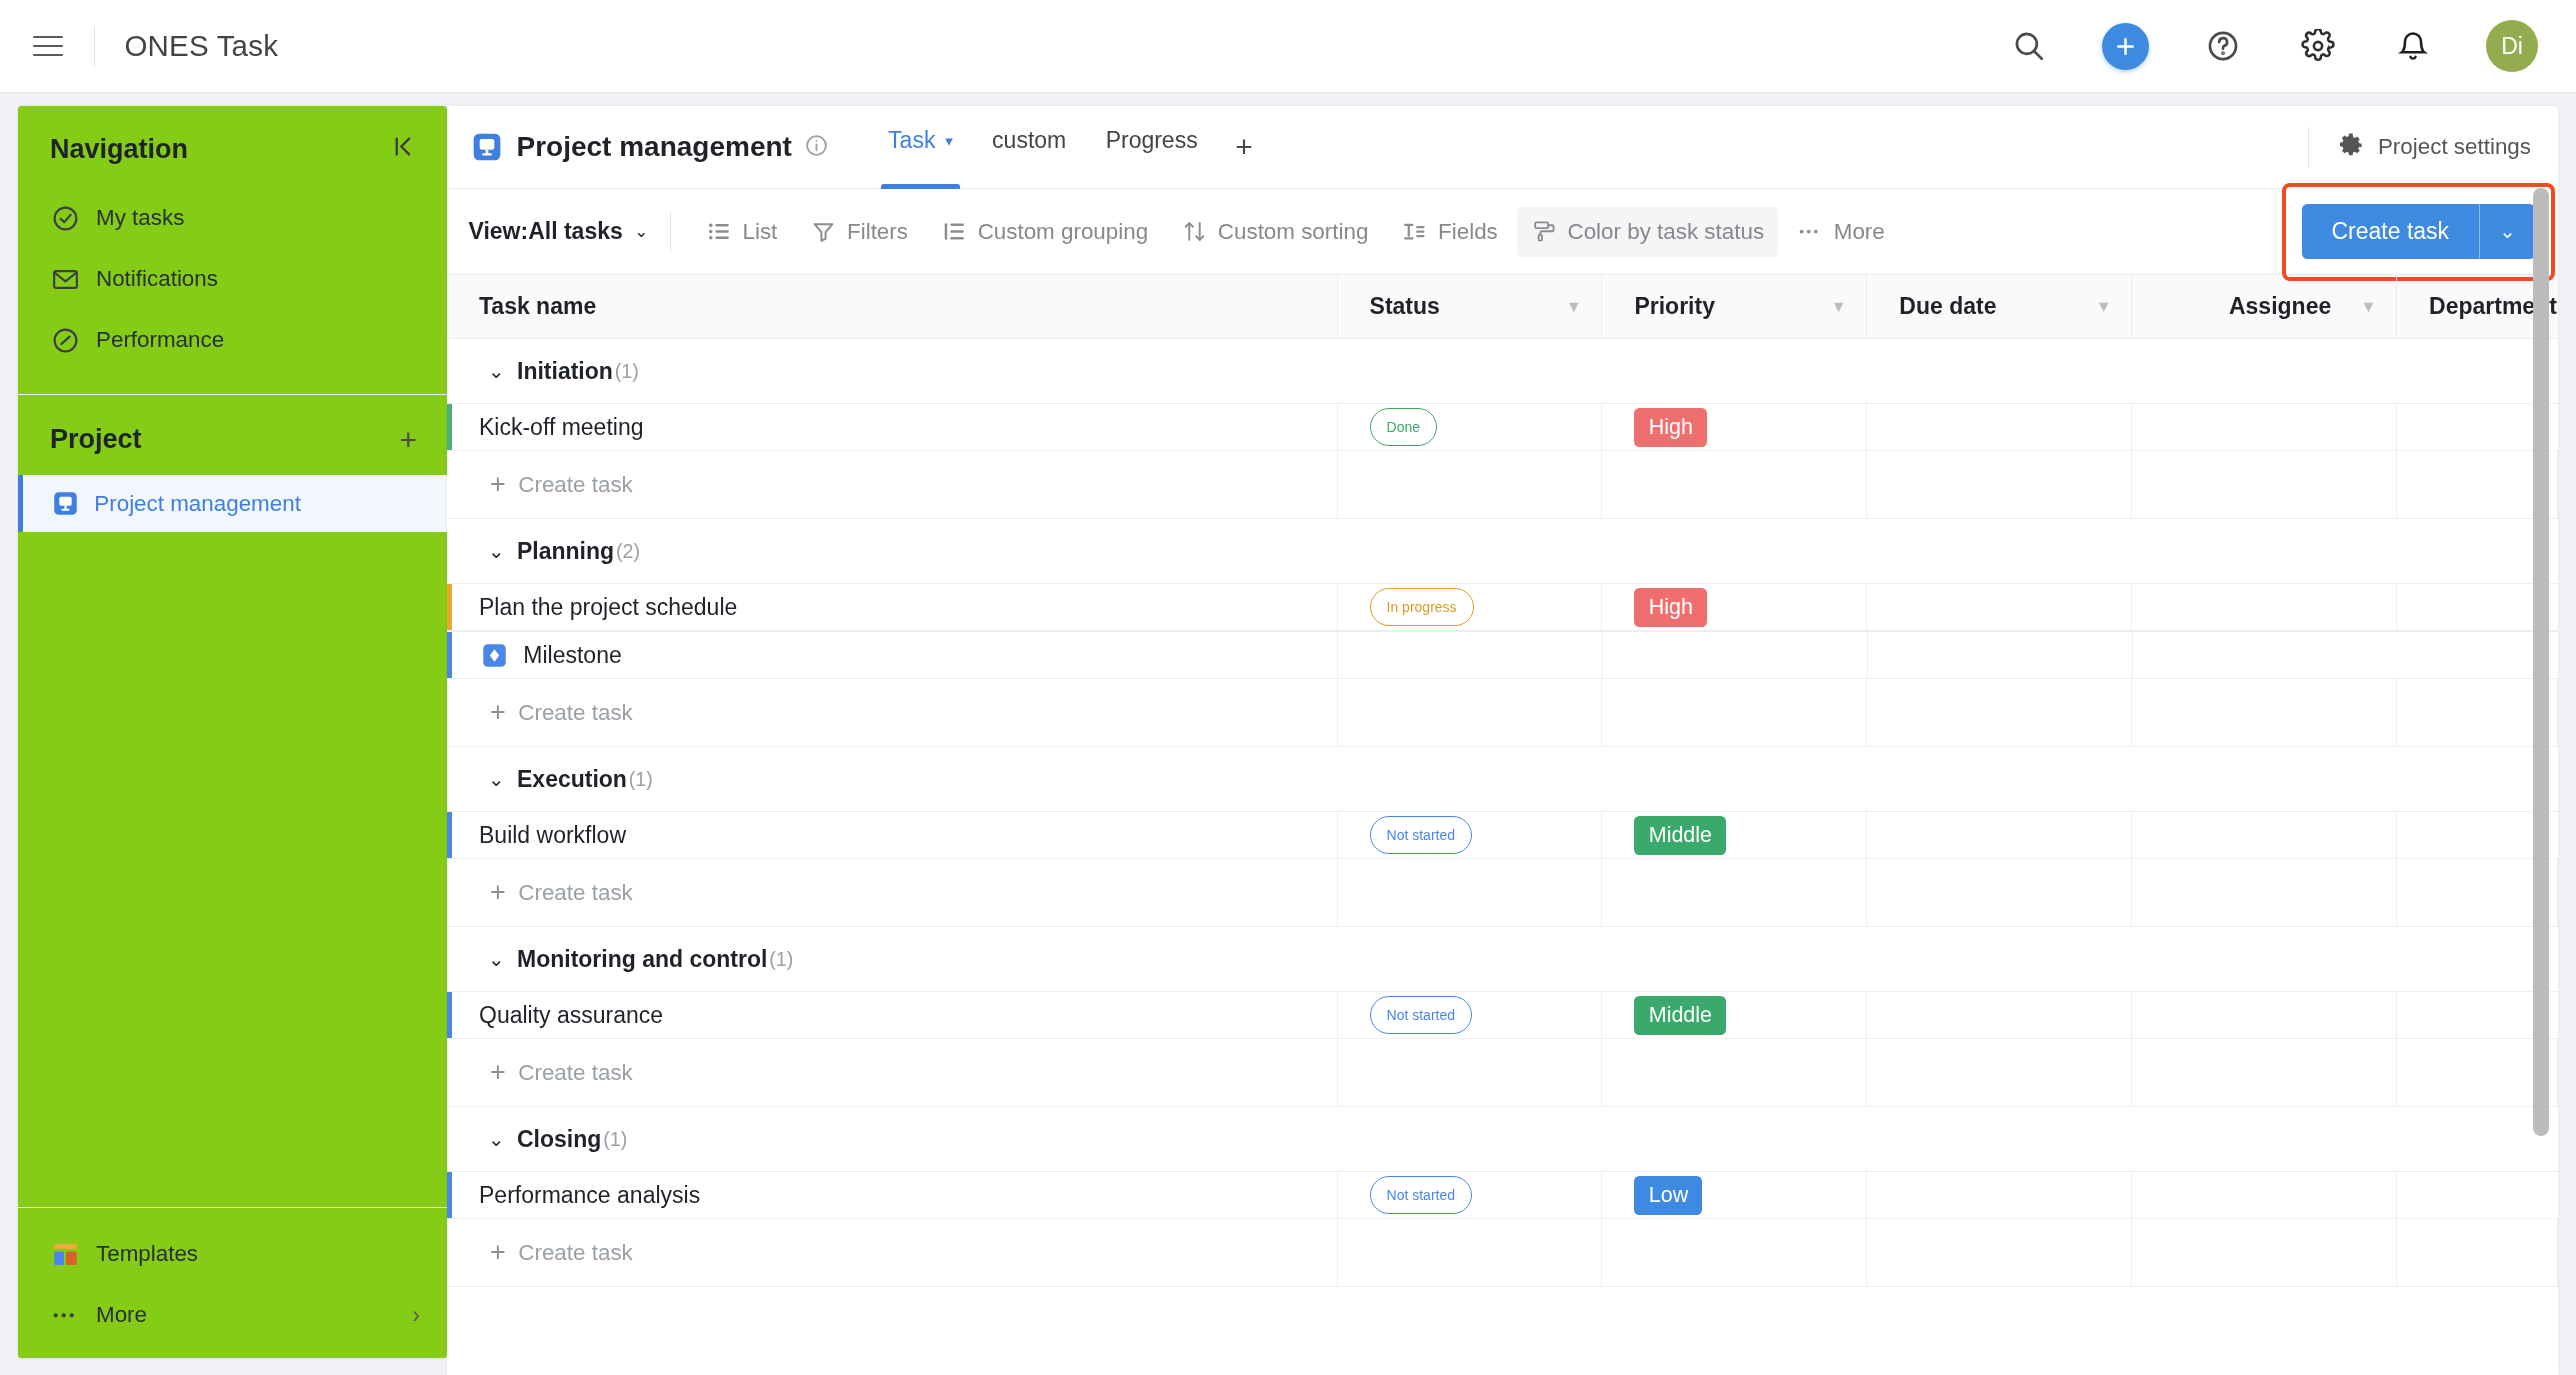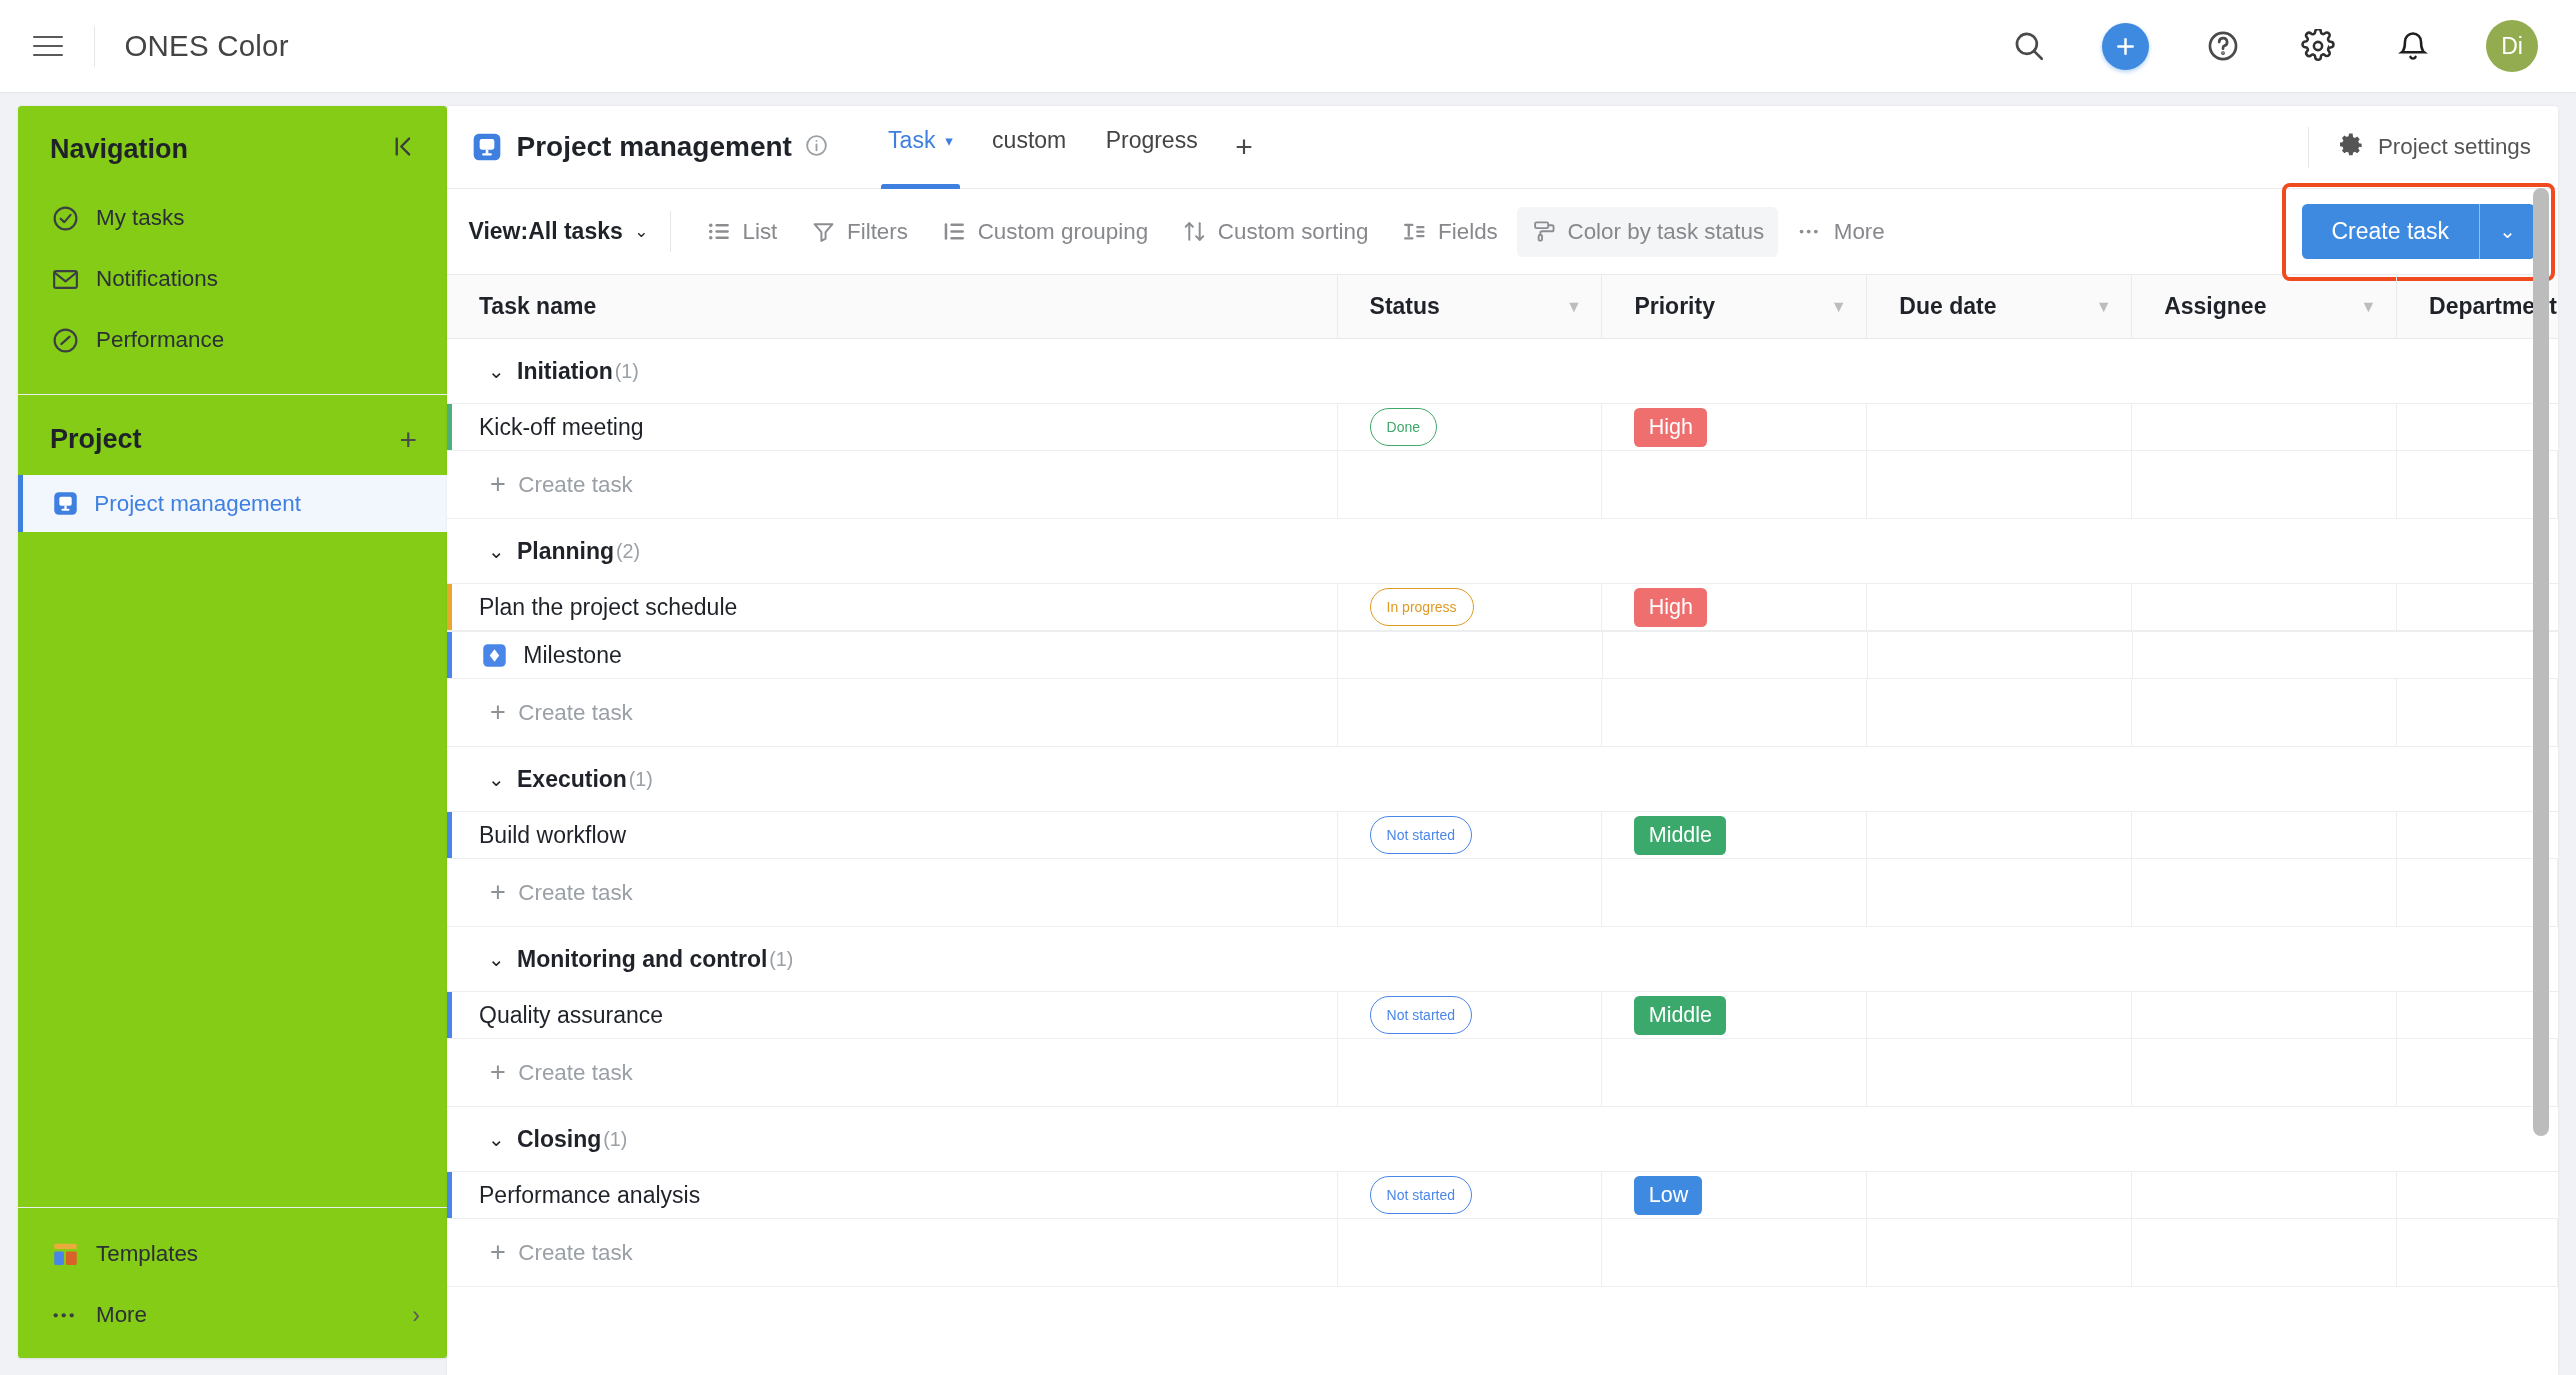--- a/index.html
+++ b/index.html
@@ -89,21 +89,21 @@
   .create-btn .drop { width:55px; display:flex; align-items:center; justify-content:center; color:#fff; font-size:19.7px;}
 
   
   .thead { display:flex; height:64px; background:#fafafb; border-bottom:0.9px solid #e9ebee;}
   .th { display:flex; align-items:center; font-size:23px; color:#1f2329; font-weight:bold; padding-left:32px; border-right:0.9px solid #e9ebee; position:relative;}
   .th .sort { position:absolute; right:19.7px; color:#bdbdbd; font-size:16px;}
   .c-name { width:891px; }
   .c-status { width:265px; }
   .c-priority { width:265px; }
   .c-due { width:265px; }
-  .c-assignee { width:265px; }
+  .c-assignee { width:265px;justify-content:center; }
   .c-dept { width:161px; border-right:none;}
 
   .tbody { height:1036px; overflow:hidden; position:relative;}
   .group-row { display:flex; align-items:center; height:64px; padding-left:41px; }
   .group-row .gcaret { font-size:19.7px; color:#1f2329; margin-right:12.5px; }
   .group-row .gname { font-size:23px; font-weight:bold; color:#1f2329;}
   .group-row .gcount { font-size:19.7px; color:#9aa0a6; margin-left:1.8px;}
   .task-row { display:flex; height:48px; border-top:0.9px solid #eceef0; border-bottom:0.9px solid #eceef0; position:relative; background:#fff;}
   .task-row::before { content:""; position:absolute; left:0; top:0; bottom:0; width:5.4px; }
   .task-row.bar-green::before { background:#4caf7d; }
@@ -131,21 +131,21 @@
 </head>
 <body>
 
 <div class="topbar">
   <div class="hamburger">
       <i></i>
       <i></i>
       <i></i>
     </div>
   <div class="topdiv"></div>
-  <div class="app-title">ONES Color</div>
+  <div class="app-title">ONES Task</div>
   <div class="top-right">
     <div class="ticon">
       <svg width="34" height="34" viewBox="0 0 24 24" fill="none" stroke="#4a4a4a" stroke-width="1.9">
           <circle cx="10.5" cy="10.5" r="7"></circle>
           <line x1="15.6" y1="15.6" x2="21" y2="21" stroke-linecap="round"></line>
         </svg>
     </div>
     <div class="plus-btn">
       <svg width="23" height="23" viewBox="0 0 24 24" stroke="#fff" stroke-width="2.6" stroke-linecap="round">
           <line x1="12" y1="4.5" x2="12" y2="19.5"></line>

